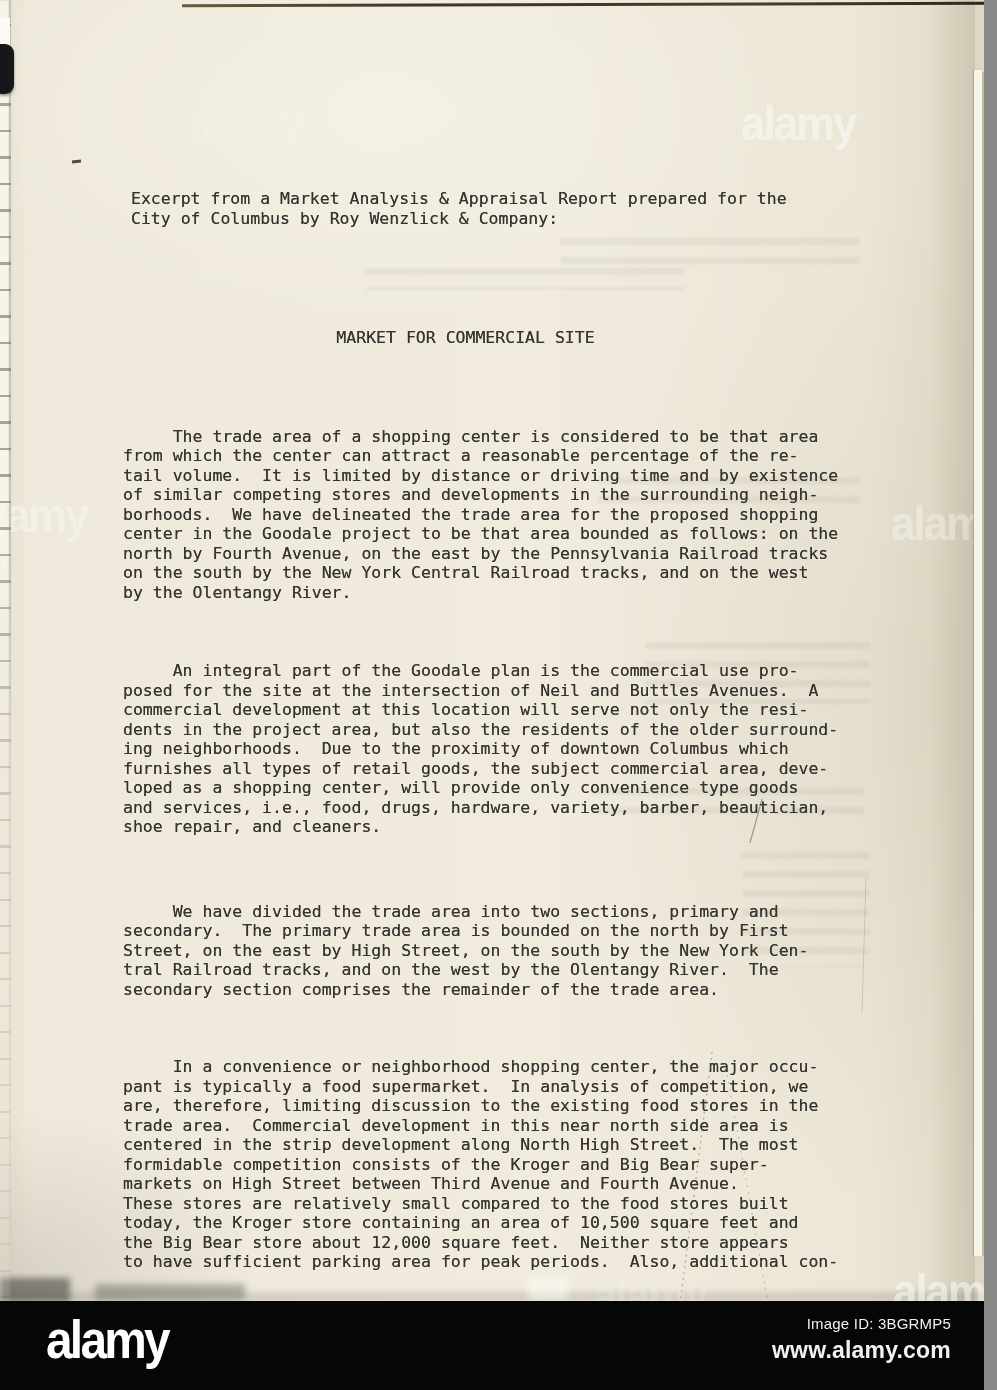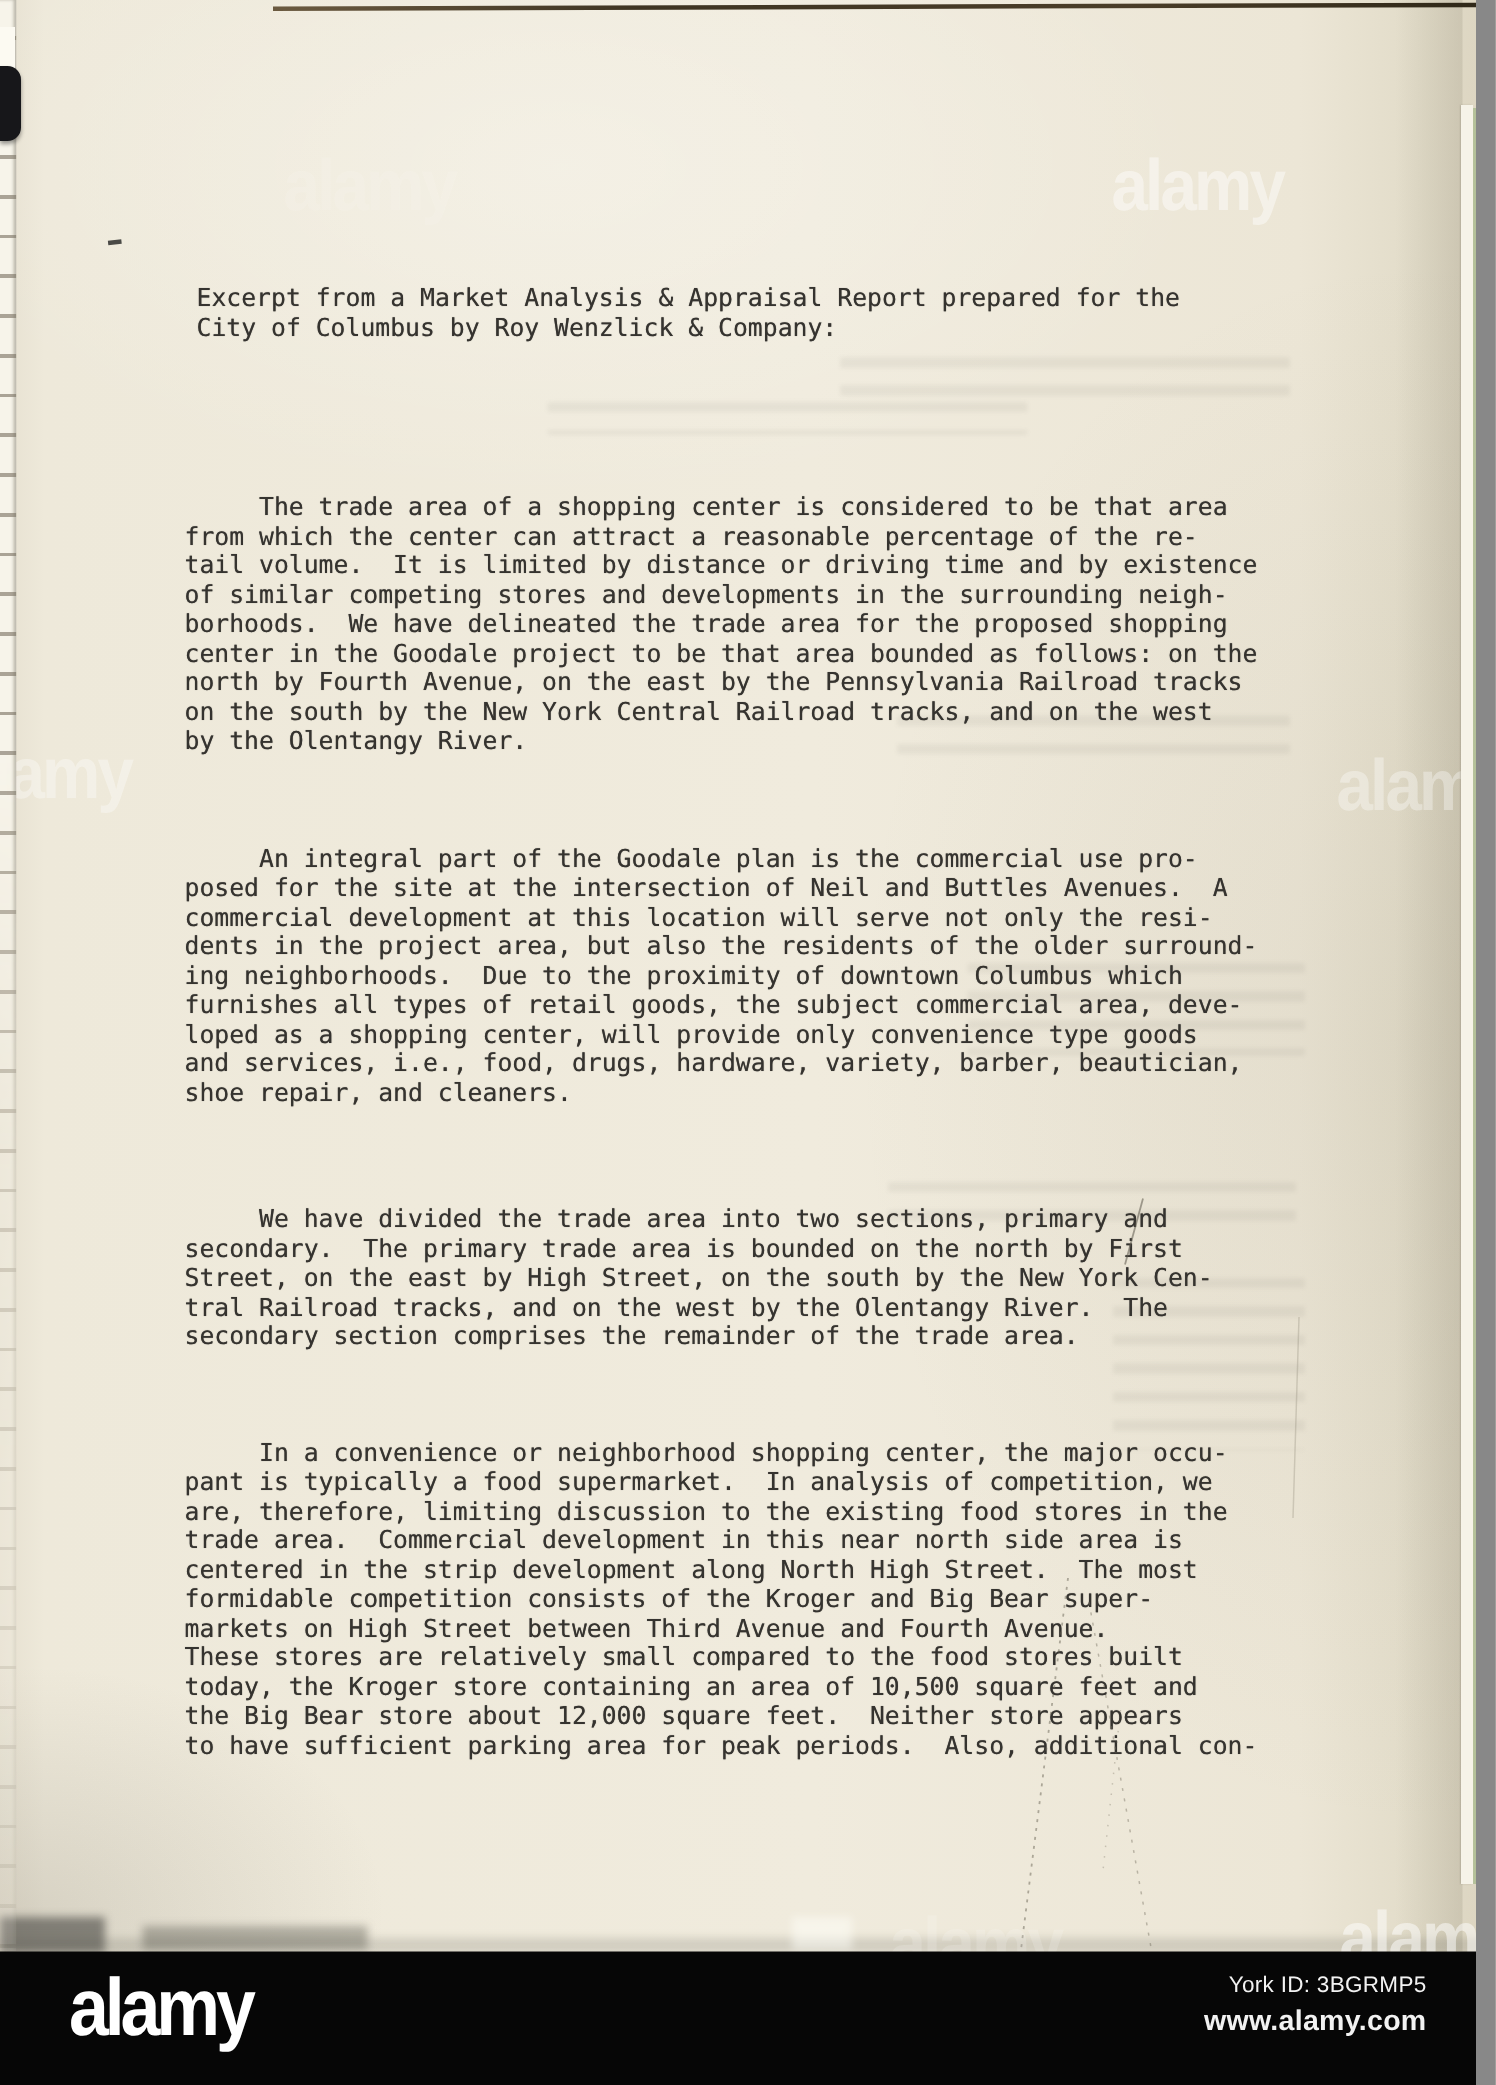--- a/index.html
+++ b/index.html
@@ -65,37 +65,38 @@
     transform:rotate(-6deg);z-index:3;}
   .stain{position:absolute;z-index:4;filter:blur(3px);}
   .scratches{position:absolute;left:0;top:0;z-index:4;pointer-events:none;}
   
   .bar{position:absolute;left:0;top:1301px;width:997px;height:89px;background:var(--footer-bar);z-index:10;}
   .logo{position:absolute;left:46px;top:11px;color:#fff;font-weight:bold;font-size:52px;
     letter-spacing:-3px;line-height:1;transform:scale(.92,1.04);transform-origin:left top;
     font-family:"Liberation Sans", sans-serif;}
   .meta{position:absolute;right:46px;top:14px;text-align:right;color:#f2f2f2;}
   .meta .iid{font-size:15px;font-weight:normal;letter-spacing:.2px;}
-  .meta .url{font-size:19px;font-weight:bold;margin-top:5px;letter-spacing:.2px;}
+  .meta .url{font-size:23px;font-weight:bold;margin-top:5px;letter-spacing:.2px;}
 </style>
 </head>
 <body>
 
 <div class="photo">
 
   <div class="ghost" style="left:560px;top:238px;width:300px;height:26px;"></div>
   <div class="ghost" style="left:365px;top:268px;width:320px;height:22px;"></div>
   <div class="ghost" style="left:598px;top:477px;width:262px;height:26px;"></div>
   <div class="ghost" style="left:645px;top:642px;width:225px;height:62px;"></div>
   <div class="ghost" style="left:592px;top:788px;width:272px;height:32px;"></div>
   <div class="ghost" style="left:742px;top:852px;width:128px;height:115px;"></div>
 
   <div class="doc">
     <div class="hdr">Excerpt from a Market Analysis &amp; Appraisal Report prepared for the
 City of Columbus by Roy Wenzlick &amp; Company:</div>
+    <div class="ttl">MARKET FOR COMMERCIAL SITE</div>
     <div class="para p2">     The trade area of a shopping center is considered to be that area
 from which the center can attract a reasonable percentage of the re-
 tail volume.  It is limited by distance or driving time and by existence
 of similar competing stores and developments in the surrounding neigh-
 borhoods.  We have delineated the trade area for the proposed shopping
 center in the Goodale project to be that area bounded as follows: on the
 north by Fourth Avenue, on the east by the Pennsylvania Railroad tracks
 on the south by the New York Central Railroad tracks, and on the west
 by the Olentangy River.</div>
     <div class="para p1">     An integral part of the Goodale plan is the commercial use pro-
@@ -151,18 +152,18 @@
   <div class="edge-light"></div>
   <div class="edge-green"></div>
   <div class="top-edge"></div>
   <div class="binding"></div>
   <div class="clip-tab"></div>
   <div class="clip"></div>
 
   <div class="bar">
     <div class="logo">alamy</div>
     <div class="meta">
-      <div class="iid">York ID: 3BGRMP5</div>
+      <div class="iid">Image ID: 3BGRMP5</div>
       <div class="url">www.alamy.com</div>
     </div>
   </div>
 
 </div>
 
 </body></html>

